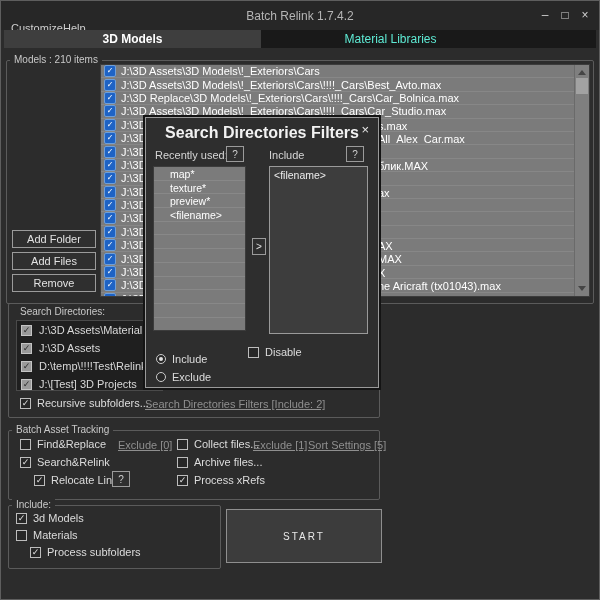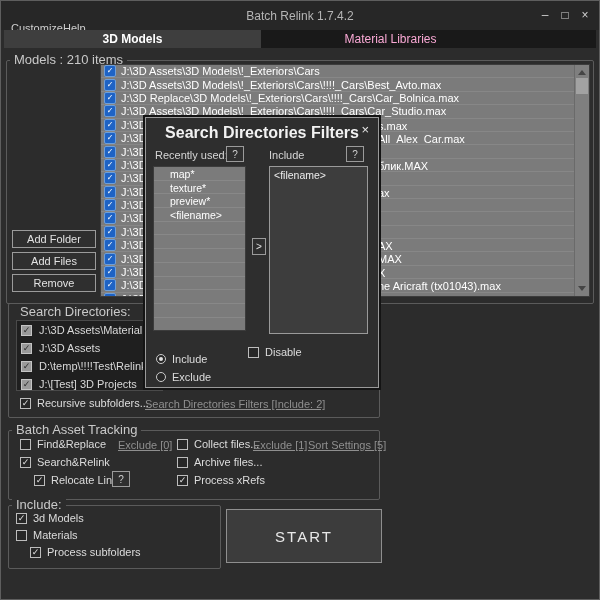--- a/index.html
+++ b/index.html
@@ -10,25 +10,25 @@
   }
   .abs{position:absolute}
   
   .titlebar{left:1px;top:1px;width:598px;height:29px;background:#272727}
   .menu{position:absolute;top:21px;font-size:11px;color:#cfcfcf;cursor:default}
   .wtitle{position:absolute;top:8px;left:0;width:100%;text-align:center;font-size:12px;color:#b5b5b5;pointer-events:none}
   .wctl{position:absolute;top:7px;font-size:12px;color:#cfcfcf;width:16px;text-align:center}
   
   .tab{position:absolute;top:30px;height:18px;display:flex;align-items:center;justify-content:center;font-size:12px}
   .tab-active{left:4px;width:257px;background:#3e3e3e;color:#fff;font-weight:bold}
-  .tab-inactive{left:261px;width:335px;background:#191919;color:#f9a8d4}
+  .tab-inactive{left:261px;width:335px;background:#191919;color:#5eead4}
   .tab-inactive span{transform:translateX(-38px)}
   
   .group{position:absolute;border:1px solid #5b5b5b;border-radius:2px}
-  .glabel{position:absolute;font-size:13px;color:#c9c9c9;background:#2c2c2c;padding:0 4px;line-height:12px;white-space:nowrap}
+  .glabel{position:absolute;font-size:10px;color:#c9c9c9;background:#2c2c2c;padding:0 4px;line-height:12px;white-space:nowrap}
   
   .mlist{left:100px;top:64px;width:490px;height:233px;background:#7b7b7b;border:1px solid #3c3c3c;overflow:hidden;box-sizing:border-box}
   .mrow{position:relative;height:13.4px;box-sizing:border-box;display:flex;align-items:center;border-bottom:1px solid #878787;font-size:11px;color:#fff;white-space:nowrap;overflow:hidden}
   .cb-blue{width:10px;height:10px;flex:none;margin:0 5px 0 3px;background:#1e63c5;border:1px solid #6f9fd8;border-radius:2px;display:flex;align-items:center;justify-content:center;font-size:8px;line-height:8px;color:#fff}
   .rtext{position:absolute;left:277px;top:1px}
   .vscroll{position:absolute;top:0;right:0;width:14px;height:231px;background:#7f7f7f;border-left:1px solid #6a6a6a}
   .sar{position:absolute;left:3px;width:0;height:0;border-left:4px solid transparent;border-right:4px solid transparent}
   .sar.up{top:5px;border-bottom:5px solid #454545}
   .sar.down{bottom:5px;border-top:5px solid #454545}
   .sthumb{position:absolute;top:13px;left:1px;width:12px;height:16px;background:#a2a2a2}
@@ -47,21 +47,21 @@
   .dialog{left:145px;top:117px;width:232px;height:269px;background:#2e2e2e;border:1px solid #9a9a9a;box-shadow:0 0 0 2px #141414;z-index:10}
   .dtitle{position:absolute;top:6px;left:0;width:100%;text-align:center;font-size:16px;font-weight:600;color:#f2f2f2}
   .dclose{position:absolute;top:4px;right:9px;font-size:13px;color:#e6e6e6}
   .dlabel{position:absolute;font-size:11px;color:#d6d6d6}
   .helpbtn{width:18px;height:16px;background:#2f2f2f;border:1px solid #9b9b9b;color:#cfcfcf;font-size:10px;display:flex;align-items:center;justify-content:center;box-sizing:border-box}
   .dlist-recent{position:absolute;left:7px;top:48px;width:93px;height:165px;background:#7b7b7b;border:1px solid #3c3c3c;overflow:hidden;box-sizing:border-box}
   .drow{height:13.7px;box-sizing:border-box;border-bottom:1px solid #888;font-size:10.5px;color:#fff;padding:1px 0 0 16px;white-space:nowrap;overflow:hidden}
   .dlist-include{position:absolute;left:123px;top:48px;width:99px;height:168px;background:#3d3d3d;border:1px solid #9a9a9a;box-sizing:border-box;font-size:10.5px;color:#ececec;padding:2px 4px}
   .movebtn{left:106px;top:120px;width:14px;height:17px;font-size:10px}
   
-  .startbtn{left:226px;top:509px;width:156px;height:54px;background:#3c3c3c;border:1px solid #8f8f8f;letter-spacing:2px;font-size:15px;color:#e8e8e8}
+  .startbtn{left:226px;top:509px;width:156px;height:54px;background:#3c3c3c;border:1px solid #8f8f8f;letter-spacing:2px;font-size:10px;color:#e8e8e8}
 </style>
 </head>
 <body>
 
 <div class="abs titlebar">
   <span class="menu" style="left:10px">Customize</span>
   <span class="menu" style="left:62px">Help</span>
   <span class="wtitle">Batch Relink 1.7.4.2</span>
   <span class="wctl" style="right:46px">–</span>
   <span class="wctl" style="right:26px">□</span>

